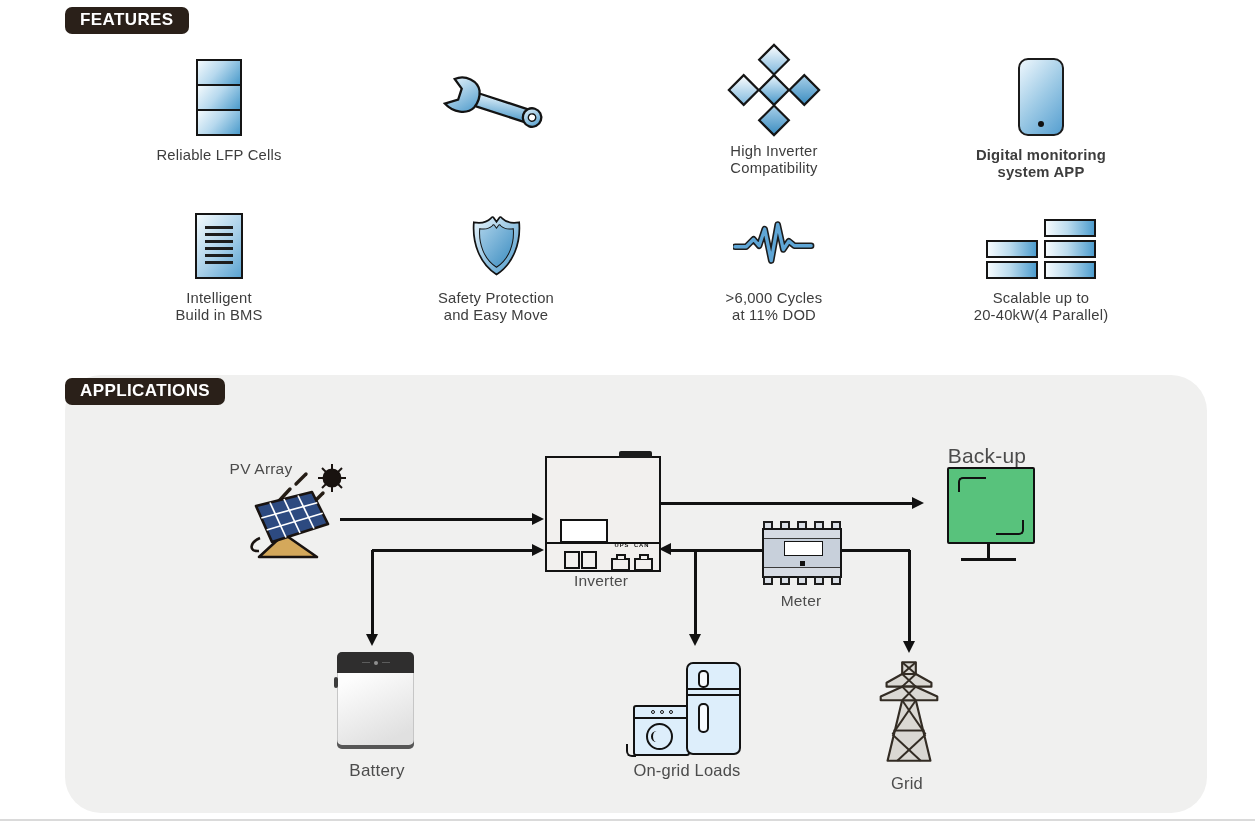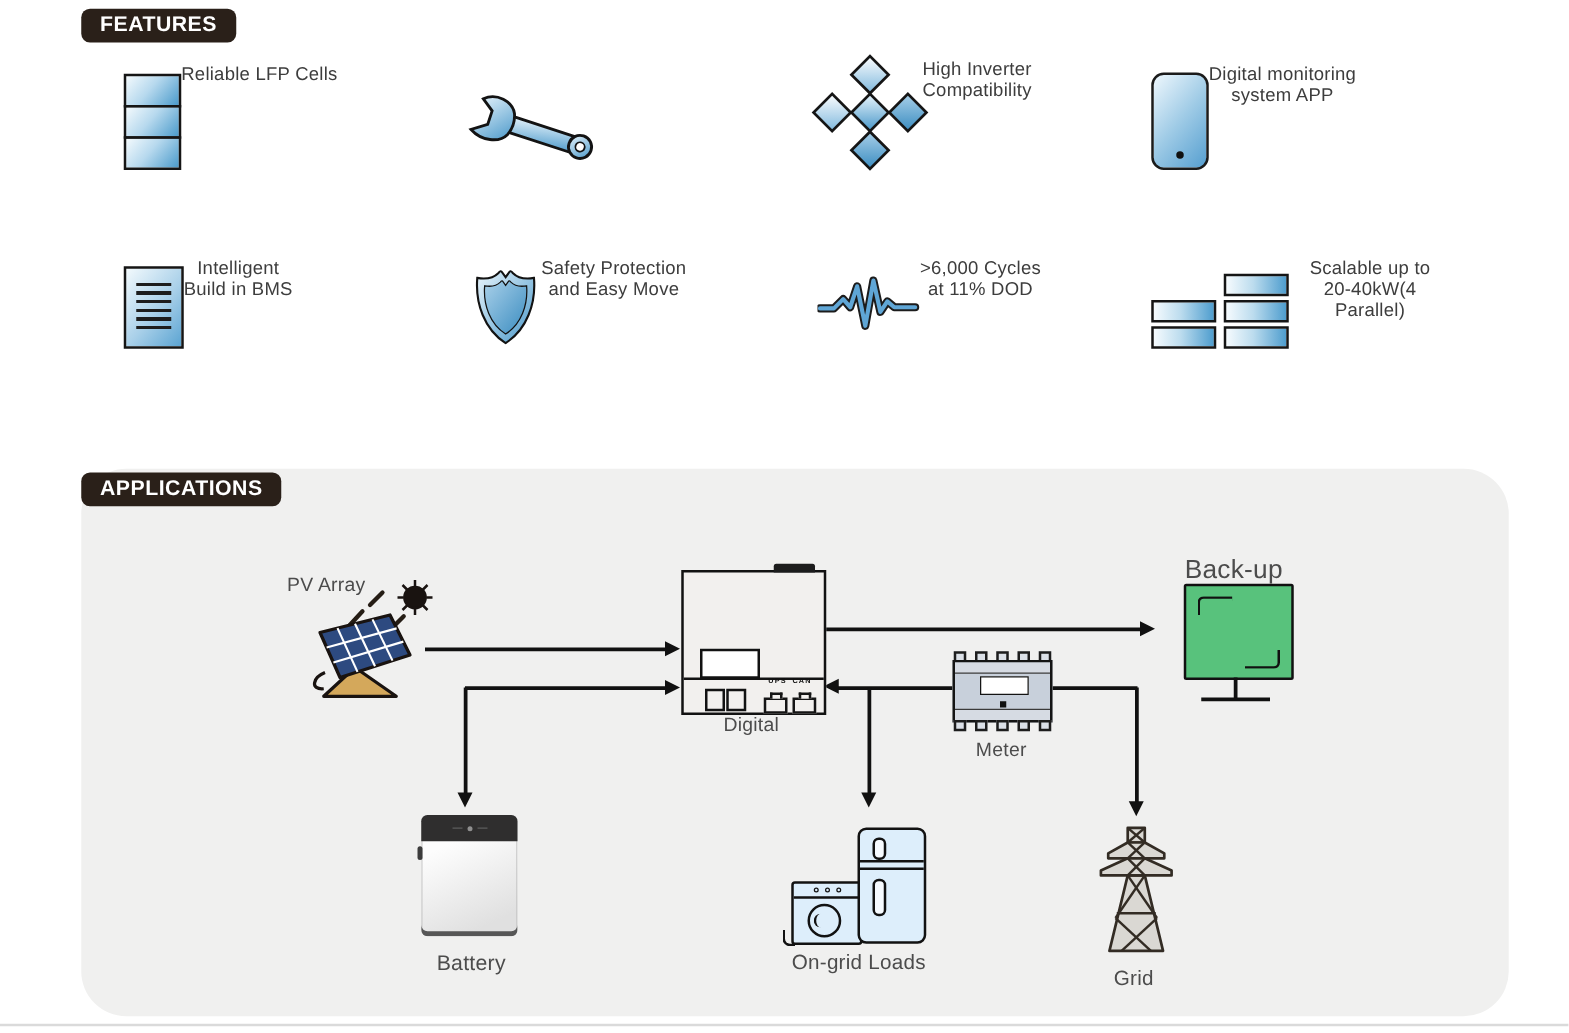--- a/index.html
+++ b/index.html
@@ -5,21 +5,21 @@
   html,body{margin:0;padding:0;background:#ffffff;}
   .canvas{position:relative;width:1255px;height:826px;background:#fff;overflow:hidden;
           font-family:"Liberation Sans",sans-serif;}
   .abs{position:absolute;}
 
   
   .tag{position:absolute;background:#2a2019;color:#fff;font-weight:bold;font-size:17px;
        letter-spacing:.4px;padding:4px 15px 5px 15px;border-radius:7px;line-height:18px;}
 
   
-  .feat{position:absolute;width:240px;display:flex;}
+  .feat{position:absolute;width:240px;display:flex;flex-direction:column;align-items:center;}
   .icon-zone{height:84px;display:flex;align-items:flex-end;justify-content:center;margin-bottom:11px;}
   .icon-zone.r2{height:72px;}
   .lbl{text-align:center;font-size:14.8px;line-height:17px;color:#3d3d3d;letter-spacing:.2px;}
 
   .cells{width:46px;}
   .cell{height:23px;border:2.2px solid #151515;margin-top:-2.2px;
         background:linear-gradient(130deg,#f4fafd 0%,#b7d9ee 45%,#4b9bcb 100%);}
   .cell:first-child{margin-top:0;}
 
   .phone{width:42px;height:74px;border:2.4px solid #1b1b1b;border-radius:10px;position:relative;
@@ -175,21 +175,21 @@
           <rect x="63" y="63" width="25" height="25" fill="url(#gC)"></rect>
         </g>
       </svg>
     </div>
     <div class="lbl">
       <span>High Inverter</span><br>
       <span>Compatibility</span>
     </div>
   </div>
 
-  <div class="feat" style="left:921px;top:52px;">
+  <div class="feat" style="left:921px;top:52px;font-weight:bold;">
     <div class="icon-zone">
       <div class="phone">
         <div class="phone-dot"></div>
       </div>
     </div>
     <div class="lbl">
       <span>Digital monitoring</span><br>
       <span>system APP</span>
     </div>
   </div>
@@ -313,21 +313,21 @@
     <div class="inv-sq" style="left:34px;"></div>
     <div class="ports">
       <span class="port-lbls">UPS</span>
       <span class="port-lbls">CAN</span>
       <div class="port-row">
         <div class="port"></div>
         <div class="port"></div>
       </div>
     </div>
   </div>
-  <div class="dlabel" style="left:546px;top:572px;width:110px;font-size:15.5px;">Digital</div>
+  <div class="dlabel" style="left:546px;top:572px;width:110px;font-size:15.5px;">Inverter</div>
 
   <div class="meter">
     <div class="teeth" style="top:0;">
       <div class="tooth"></div>
         <div class="tooth"></div>
       <div class="tooth"></div>
         <div class="tooth"></div>
       <div class="tooth"></div>
     </div>
     <div class="meter-body">

